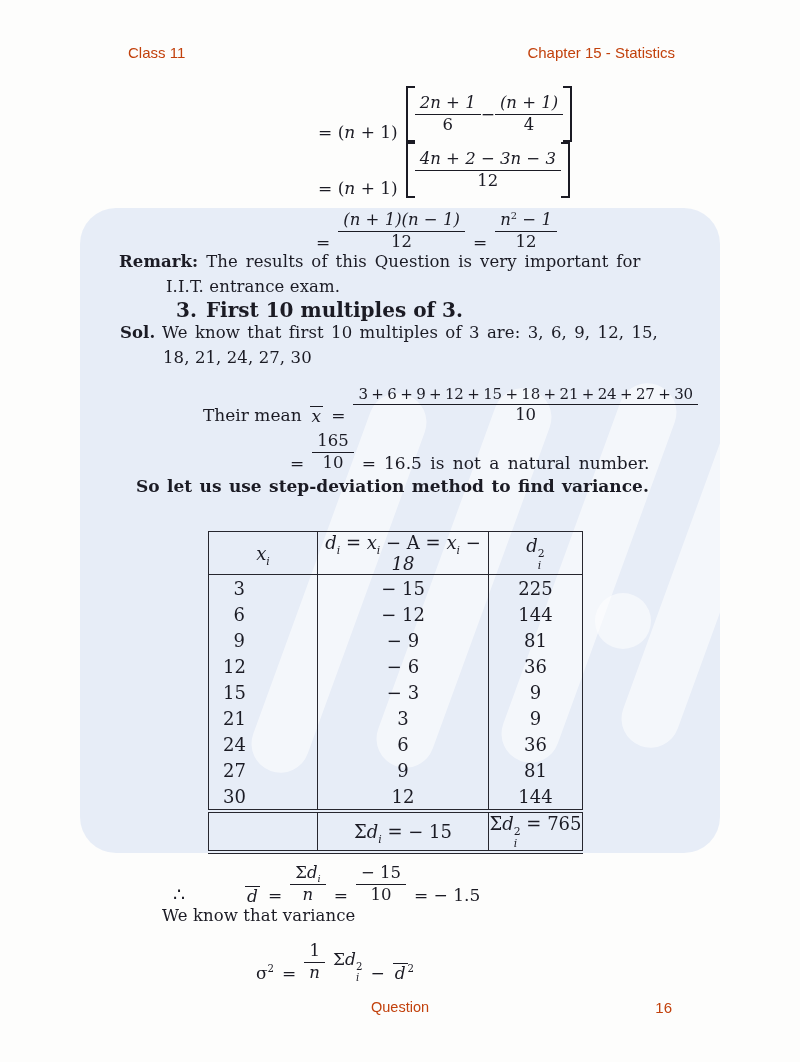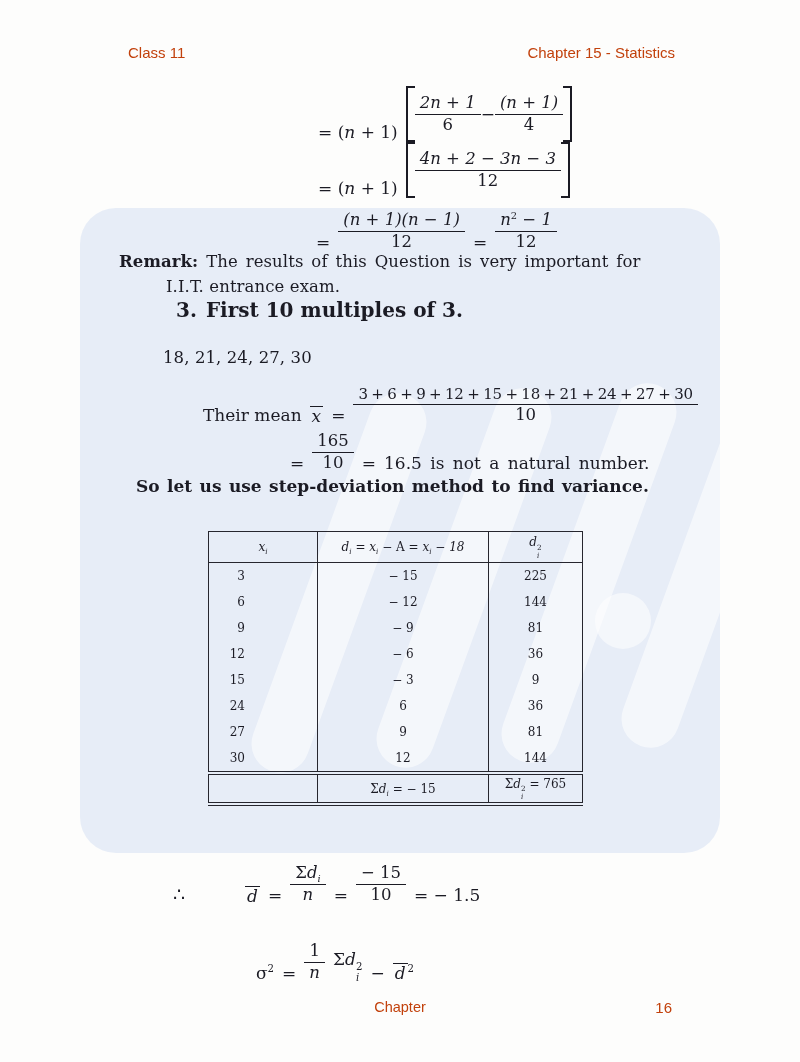--- a/index.html
+++ b/index.html
@@ -65,21 +65,21 @@
   .solline{top:323px; left:120px; width:560px; word-spacing:2px;}
   .sollabel{font-weight:bold; display:inline-block; width:42px;}
   .solline2{top:348px; left:163px;}
   .meanrow{top:373px; left:163px; height:52px;margin-left:40px;}
   .meanrow .bignum{font-size:15px; letter-spacing:-0.2px; word-spacing:-1px;}
   .mean2row{top:425px; left:290px; height:48px;}
   .mean2row .tail{word-spacing:3px;}
   .stepline{top:476px; left:136px; font-weight:bold; font-size:17px; word-spacing:1.5px;}
   .assumeline{top:504px; left:166px; word-spacing:1.5px;}
   
-  .dtable{position:absolute; left:208px; top:531px; z-index:2; border-collapse:collapse; font-size:12px; color:var(--ink);}
+  .dtable{position:absolute; left:208px; top:531px; z-index:2; border-collapse:collapse; font-size:18px; color:var(--ink);}
   .dtable td{border-left:1.5px solid var(--line); border-right:1.5px solid var(--line); padding:0; vertical-align:middle;}
   .dtable .w1{width:94px;} .dtable .w2{width:170px;} .dtable .w3{width:93px;}
   .dtable tr.head td{border-top:1.5px solid var(--line); border-bottom:1.5px solid var(--line); height:30px; text-align:center;}
   .dtable tr.body td{height:26px;}
   .dtable td.c1{text-align:left; padding-left:14px;}
   .dtable td.c2,.dtable td.c3{text-align:center;}
   .xnum{display:inline-block; min-width:22px; text-align:right;}
   .xnote{margin-left:7px;}
   .dtable tr.foot td{border-top:4px double var(--line); border-bottom:4px double var(--line); height:27px; text-align:center;}
   
@@ -150,20 +150,23 @@
   <div class="abs txtline remark1">
     <b>Remark:</b>
     <span>The results of this Question is very important for</span>
   </div>
   <div class="abs txtline remark2">I.I.T. entrance exam.</div>
 
   <div class="abs q3line">
     <span>3.</span><span class="qtitle">First 10 multiples of 3.</span>
   </div>
 
+  <div class="abs txtline solline">
+    <span class="sollabel">Sol.</span><span>We know that first 10 multiples of 3 are: 3, 6, 9, 12, 15,</span>
+  </div>
   <div class="abs txtline solline2">18, 21, 24, 27, 30</div>
 
   <div class="abs row meanrow">
     <span>Their mean</span>
     <span class="ovl"><i>x</i></span>
     <span>=</span>
     <span class="frac">
         <span class="num bignum">3 + 6 + 9 + 12 + 15 + 18 + 21 + 24 + 27 + 30</span>
         <span class="den">10</span>
       </span>
@@ -210,20 +213,25 @@
           <td class="c1 w1"><span class="xnum">12</span><span class="xnote"></span></td>
           <td class="c2 w2">− 6</td>
           <td class="c3 w3">36</td>
         </tr>
     <tr class="body">
           <td class="c1 w1"><span class="xnum">15</span><span class="xnote"></span></td>
           <td class="c2 w2">− 3</td>
           <td class="c3 w3">9</td>
         </tr>
     <tr class="body">
+          <td class="c1 w1"><span class="xnum">21</span><span class="xnote"></span></td>
+          <td class="c2 w2">3</td>
+          <td class="c3 w3">9</td>
+        </tr>
+    <tr class="body">
           <td class="c1 w1"><span class="xnum">24</span><span class="xnote"></span></td>
           <td class="c2 w2">6</td>
           <td class="c3 w3">36</td>
         </tr>
     <tr class="body">
           <td class="c1 w1"><span class="xnum">27</span><span class="xnote"></span></td>
           <td class="c2 w2">9</td>
           <td class="c3 w3">81</td>
         </tr>
     <tr class="body">
@@ -251,32 +259,33 @@
       <i class="den">n</i>
     </span>
     <span>=</span>
     <span class="frac">
         <span class="num">− 15</span>
         <span class="den">10</span>
       </span>
     <span>= − 1.5</span>
   </div>
 
+  <div class="abs txtline weknow">We know that variance</div>
 
   <div class="abs row varfrow">
     <span><span>σ</span><sup>2</sup></span>
     <span>=</span>
     <span class="frac">
         <span class="num">1</span>
         <i class="den">n</i>
       </span>
     <span><span>Σ</span><i>d</i><span class="stk">
           <span class="st-sup">2</span>
           <span class="st-sub">i</span>
         </span></span>
     <span>−</span>
     <span><span class="ovl"><i>d</i></span><sup>2</sup></span>
   </div>
 
-  <div class="abs ftr-brand">Chapter</div>
+  <div class="abs ftr-brand">Question</div>
   <span class="abs ftr-page">16</span>
 
 </div>
 
 </body></html>

